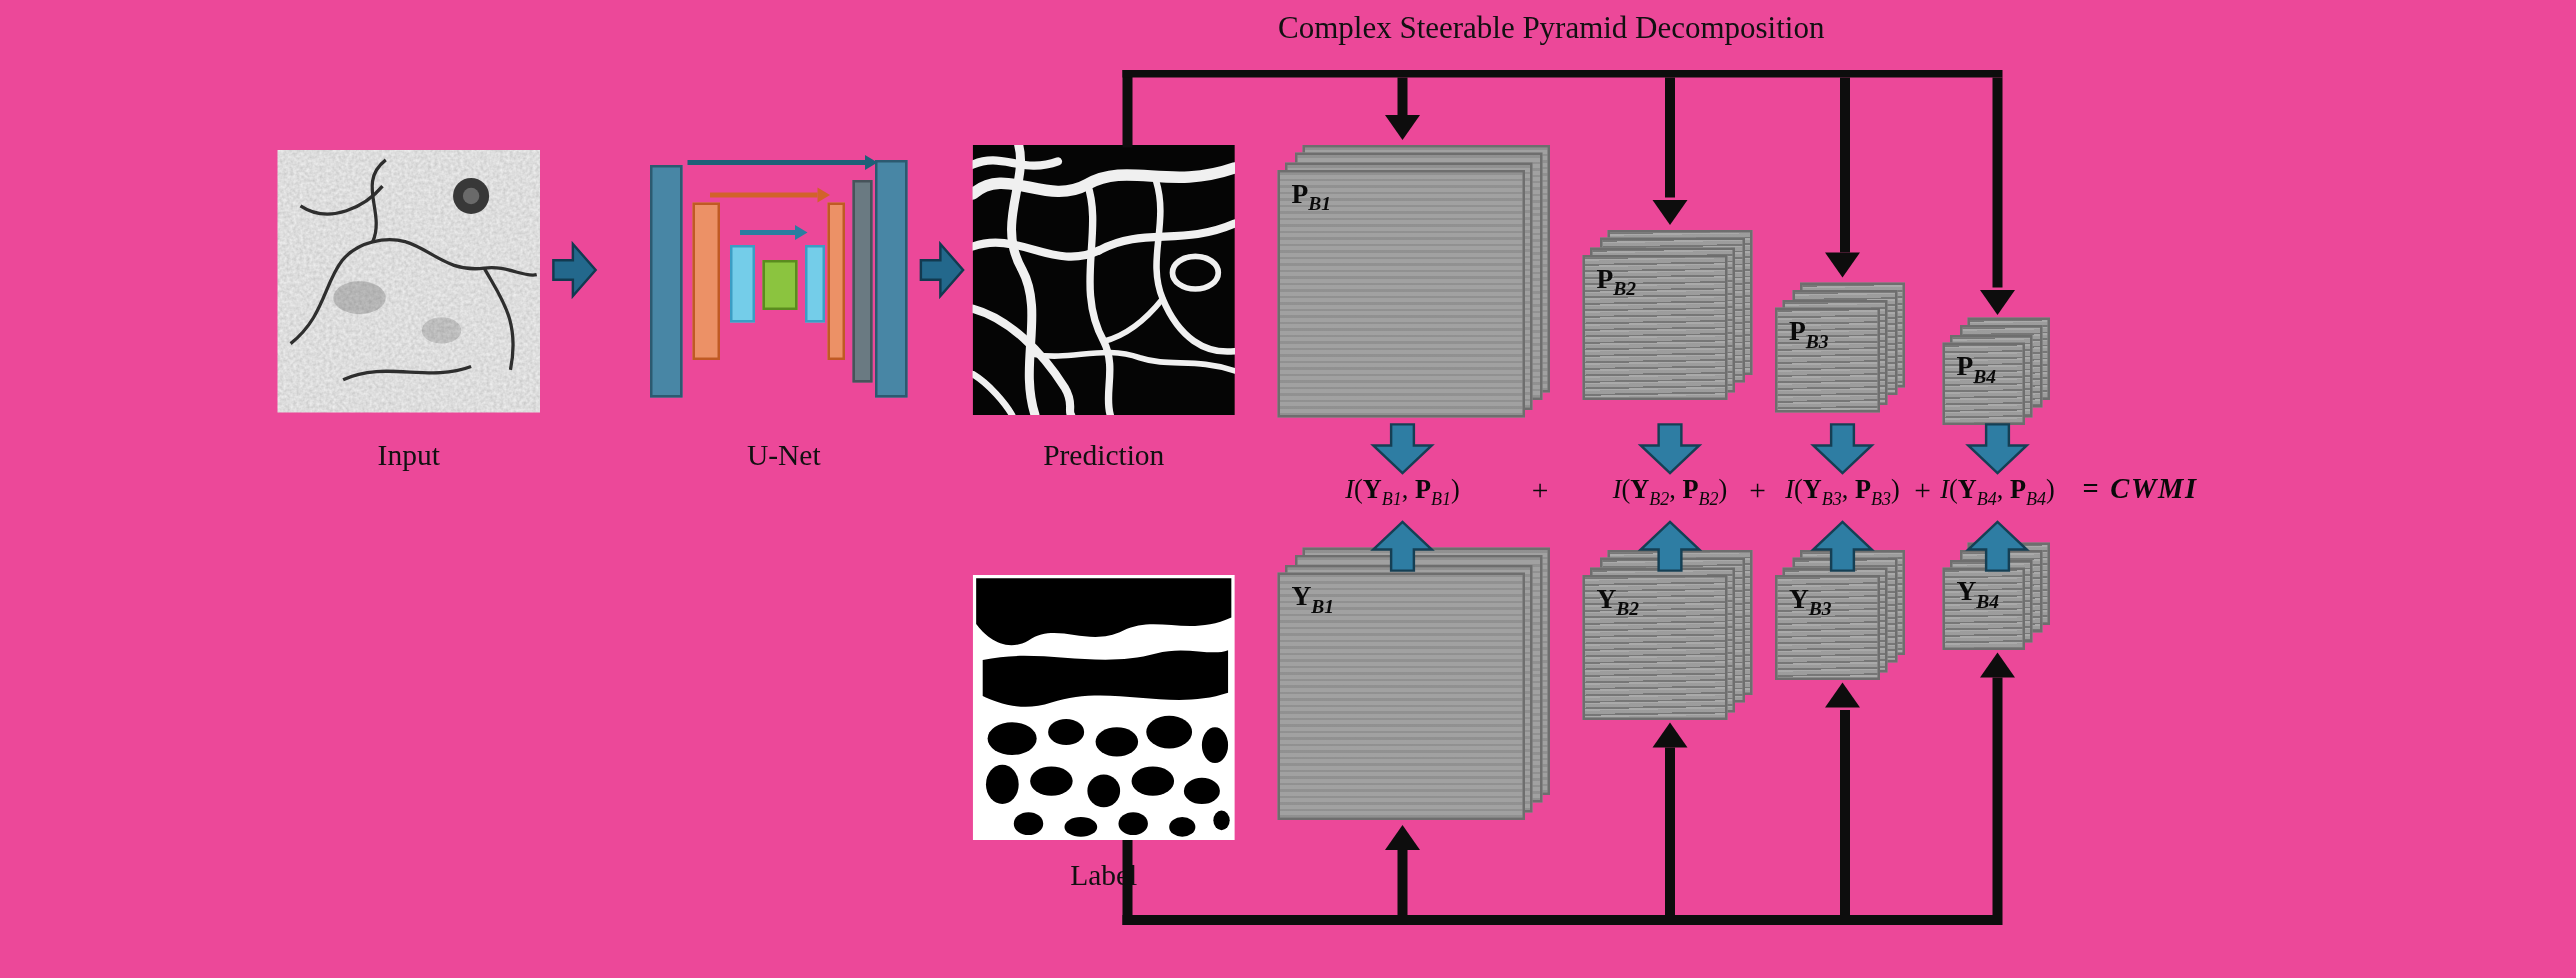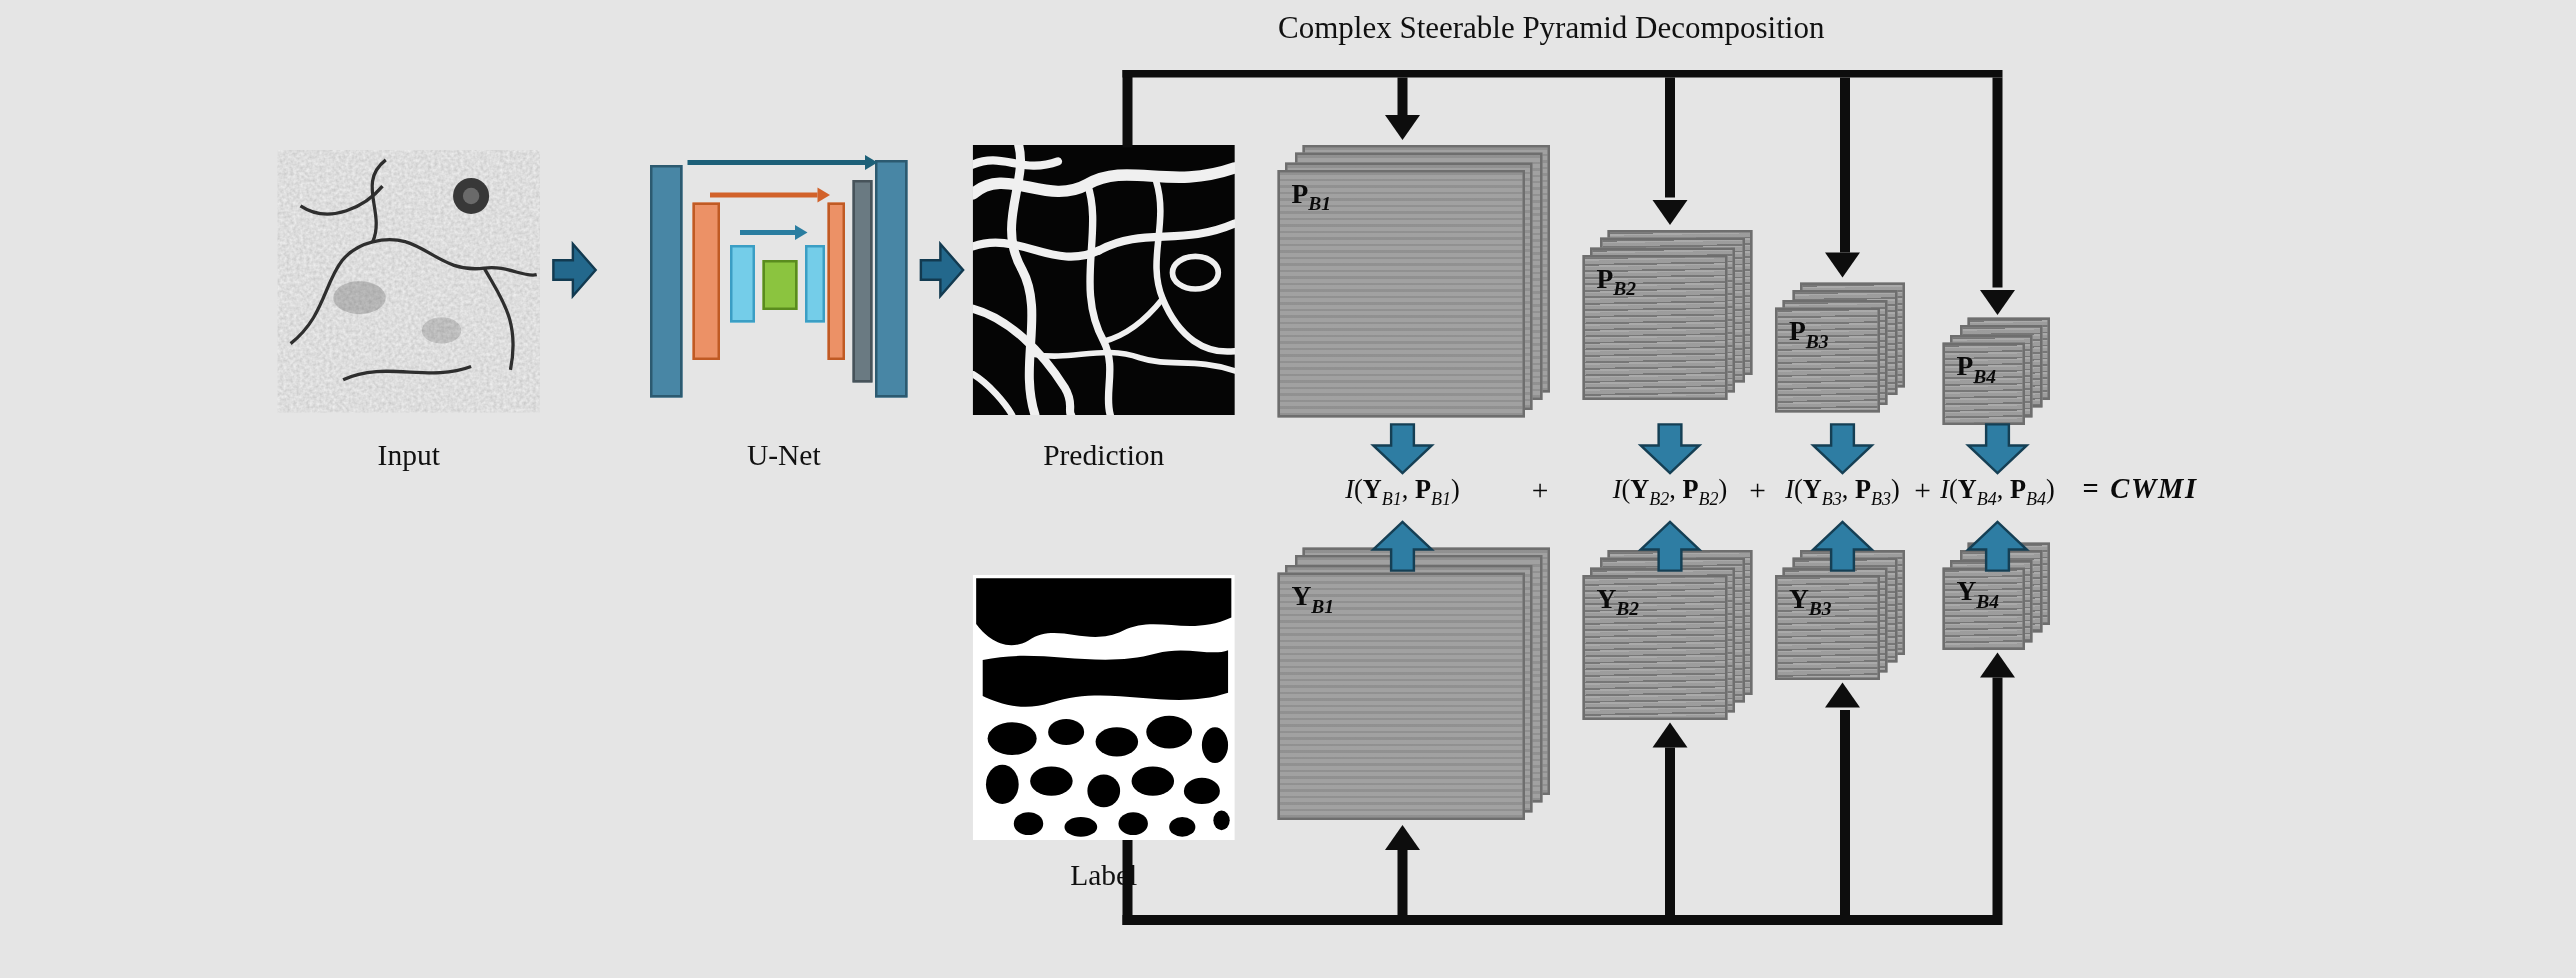--- a/index.html
+++ b/index.html
@@ -1,16 +1,16 @@
 <!DOCTYPE html>
 <html style="font-size:10.5px"><head>
 <meta charset="utf-8">
 <style>
   html,body{margin:0;padding:0;background:#ffffff;}
-  .viewport{position:relative;width:2576px;height:978px;overflow:hidden;background:#e5e5e5;}
+  .viewport{position:relative;width:2576px;height:978px;overflow:hidden;background:#ec4899;}
   .stage{position:absolute;left:0;top:0;width:1030px;height:392px;
          transform:scale(2.5);transform-origin:0 0;
          font-family:"Liberation Serif",serif;color:#111;}
   .abs{position:absolute;}
   .cap{position:absolute;text-align:center;font-size:11.8px;color:#111;}
   .title{position:absolute;text-align:center;font-size:12.4px;color:#111;}
   
   .hline,.vline{position:absolute;background:#0d0d0d;}
   .head-down{position:absolute;width:0;height:0;border-left:7.2px solid transparent;border-right:7.2px solid transparent;border-top:10.5px solid #0d0d0d;}
   .head-up{position:absolute;width:0;height:0;border-left:7.2px solid transparent;border-right:7.2px solid transparent;border-bottom:10.5px solid #0d0d0d;}

